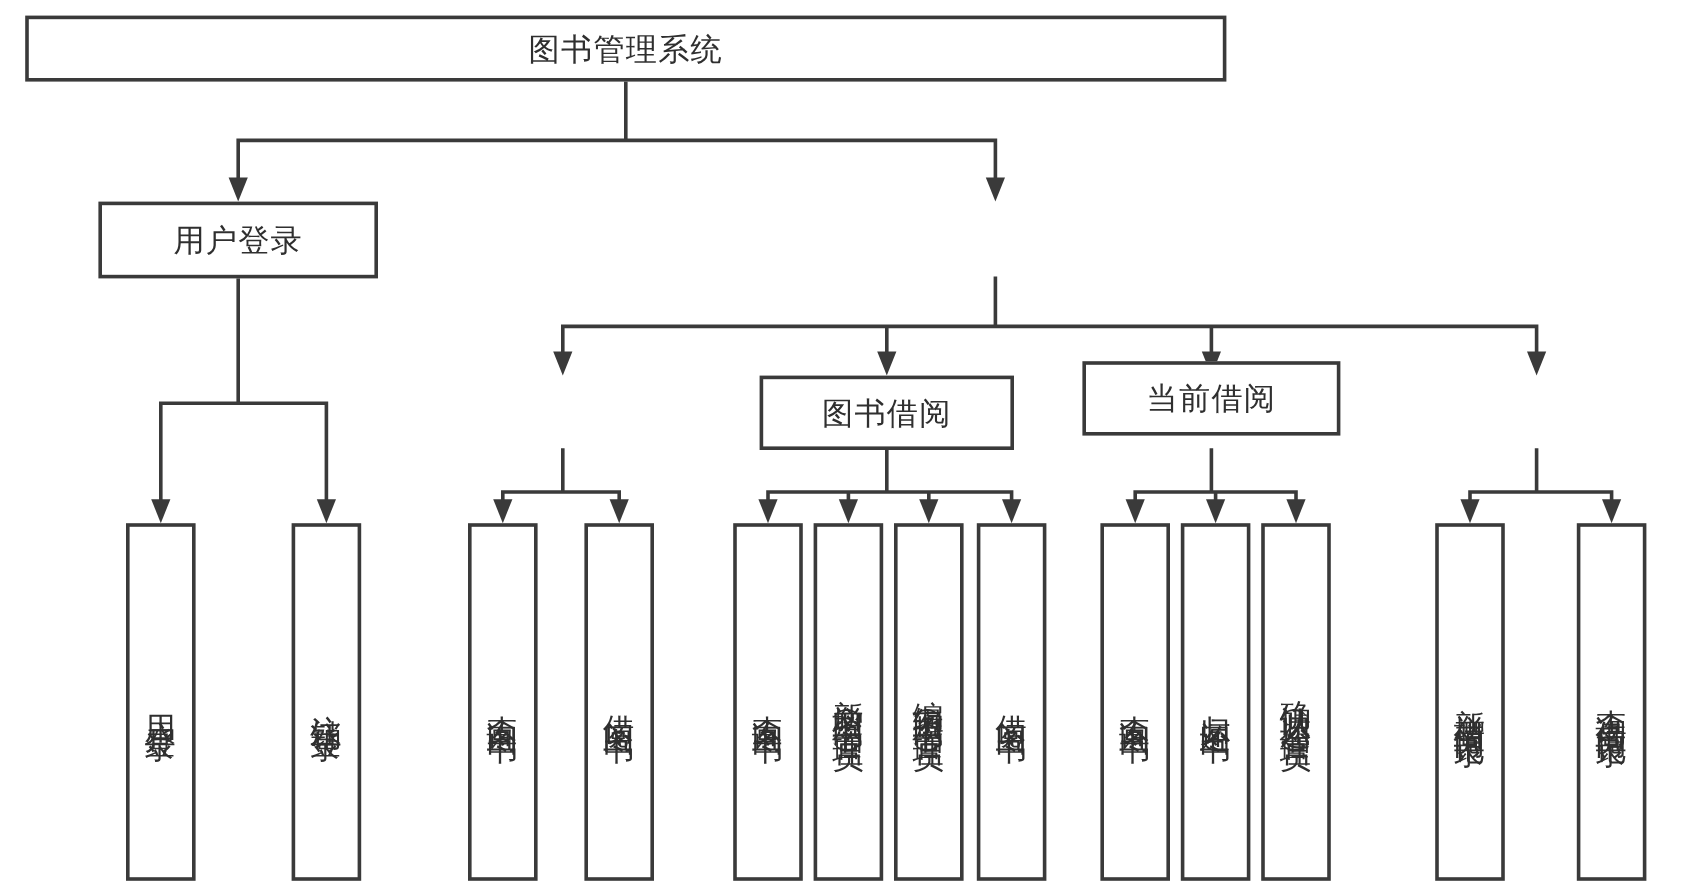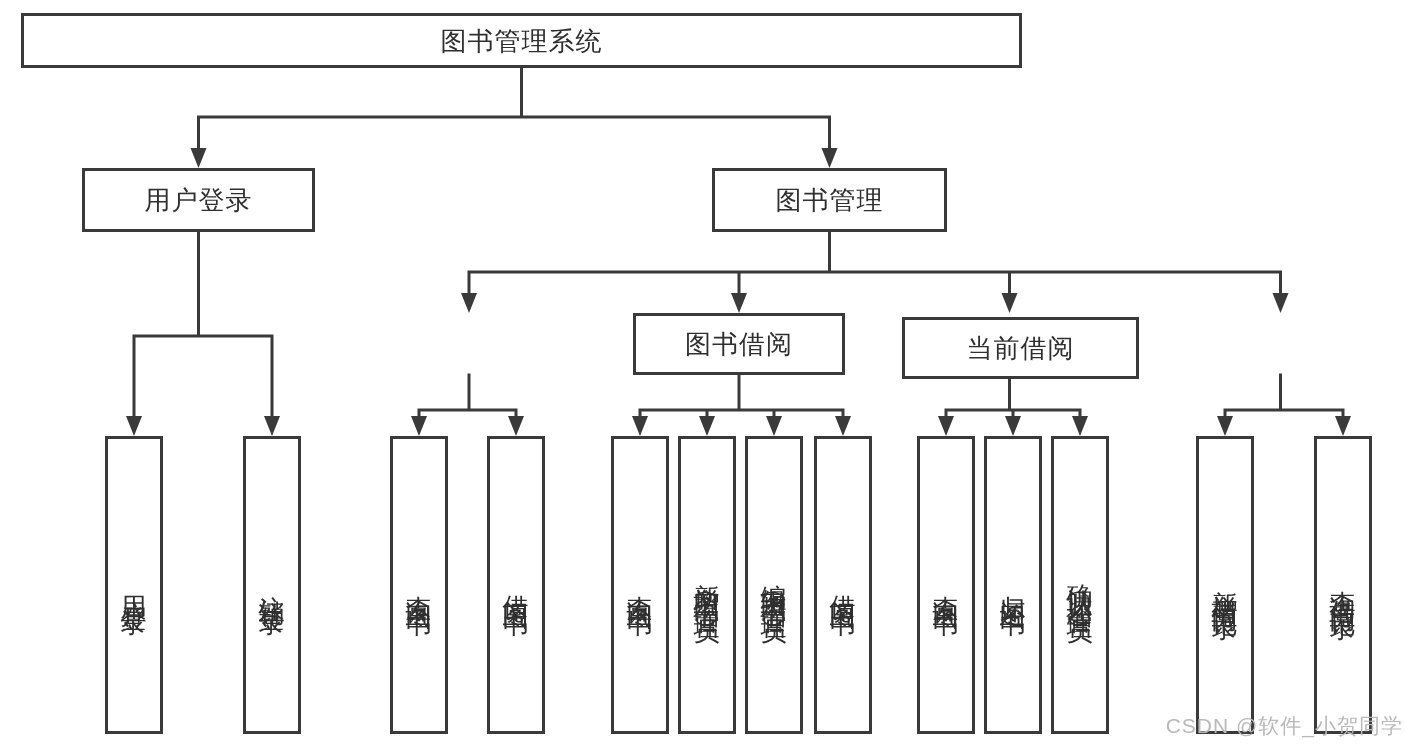--- a/index.html
+++ b/index.html
@@ -88,34 +88,32 @@
       <path d="M1005 416 L1021 416 L1013 436 Z"></path>
       <path d="M1072 416 L1088 416 L1080 436 Z"></path>
       <path d="M1217 416 L1233 416 L1225 436 Z"></path>
       <path d="M1335 416 L1351 416 L1343 436 Z"></path>
     </g>
   </svg>
 
   <div class="node" style="left:21px;top:13px;width:1001px;height:55px">图书管理系统</div>
 
   <div class="node" style="left:82px;top:168px;width:233px;height:64px">用户登录</div>
-  <div class="node" style="left:712px;top:168px;width:235px;height:64px">图书管理</div>
 
   <div class="node" style="left:633px;top:313px;width:212px;height:62px">图书借阅</div>
-  <div class="node" style="left:902px;top:317px;width:237px;height:62px">当前借阅</div>
+  <div class="node" style="left:902px;top:301px;width:215px;height:62px">当前借阅</div>
 
   <div class="leaf" style="left:105px">用户登录</div>
   <div class="leaf" style="left:243px">注销登录</div>
   <div class="leaf" style="left:390px">查询图书</div>
   <div class="leaf" style="left:487px">借阅图书</div>
   <div class="leaf" style="left:611px">查询图书</div>
   <div class="leaf" style="left:678px">新增图书（管理员）</div>
   <div class="leaf" style="left:745px">编辑图书（管理员）</div>
   <div class="leaf" style="left:814px">借阅图书</div>
   <div class="leaf" style="left:917px">查询图书</div>
   <div class="leaf" style="left:984px">归还图书</div>
   <div class="leaf" style="left:1051px">确认归还（管理员）</div>
   <div class="leaf" style="left:1196px">新增借阅记录</div>
   <div class="leaf" style="left:1314px">查询借阅记录</div>
 
-  <div class="watermark">CSDN @软件_小贺同学</div>
 
 </div>
 
 </body></html>

